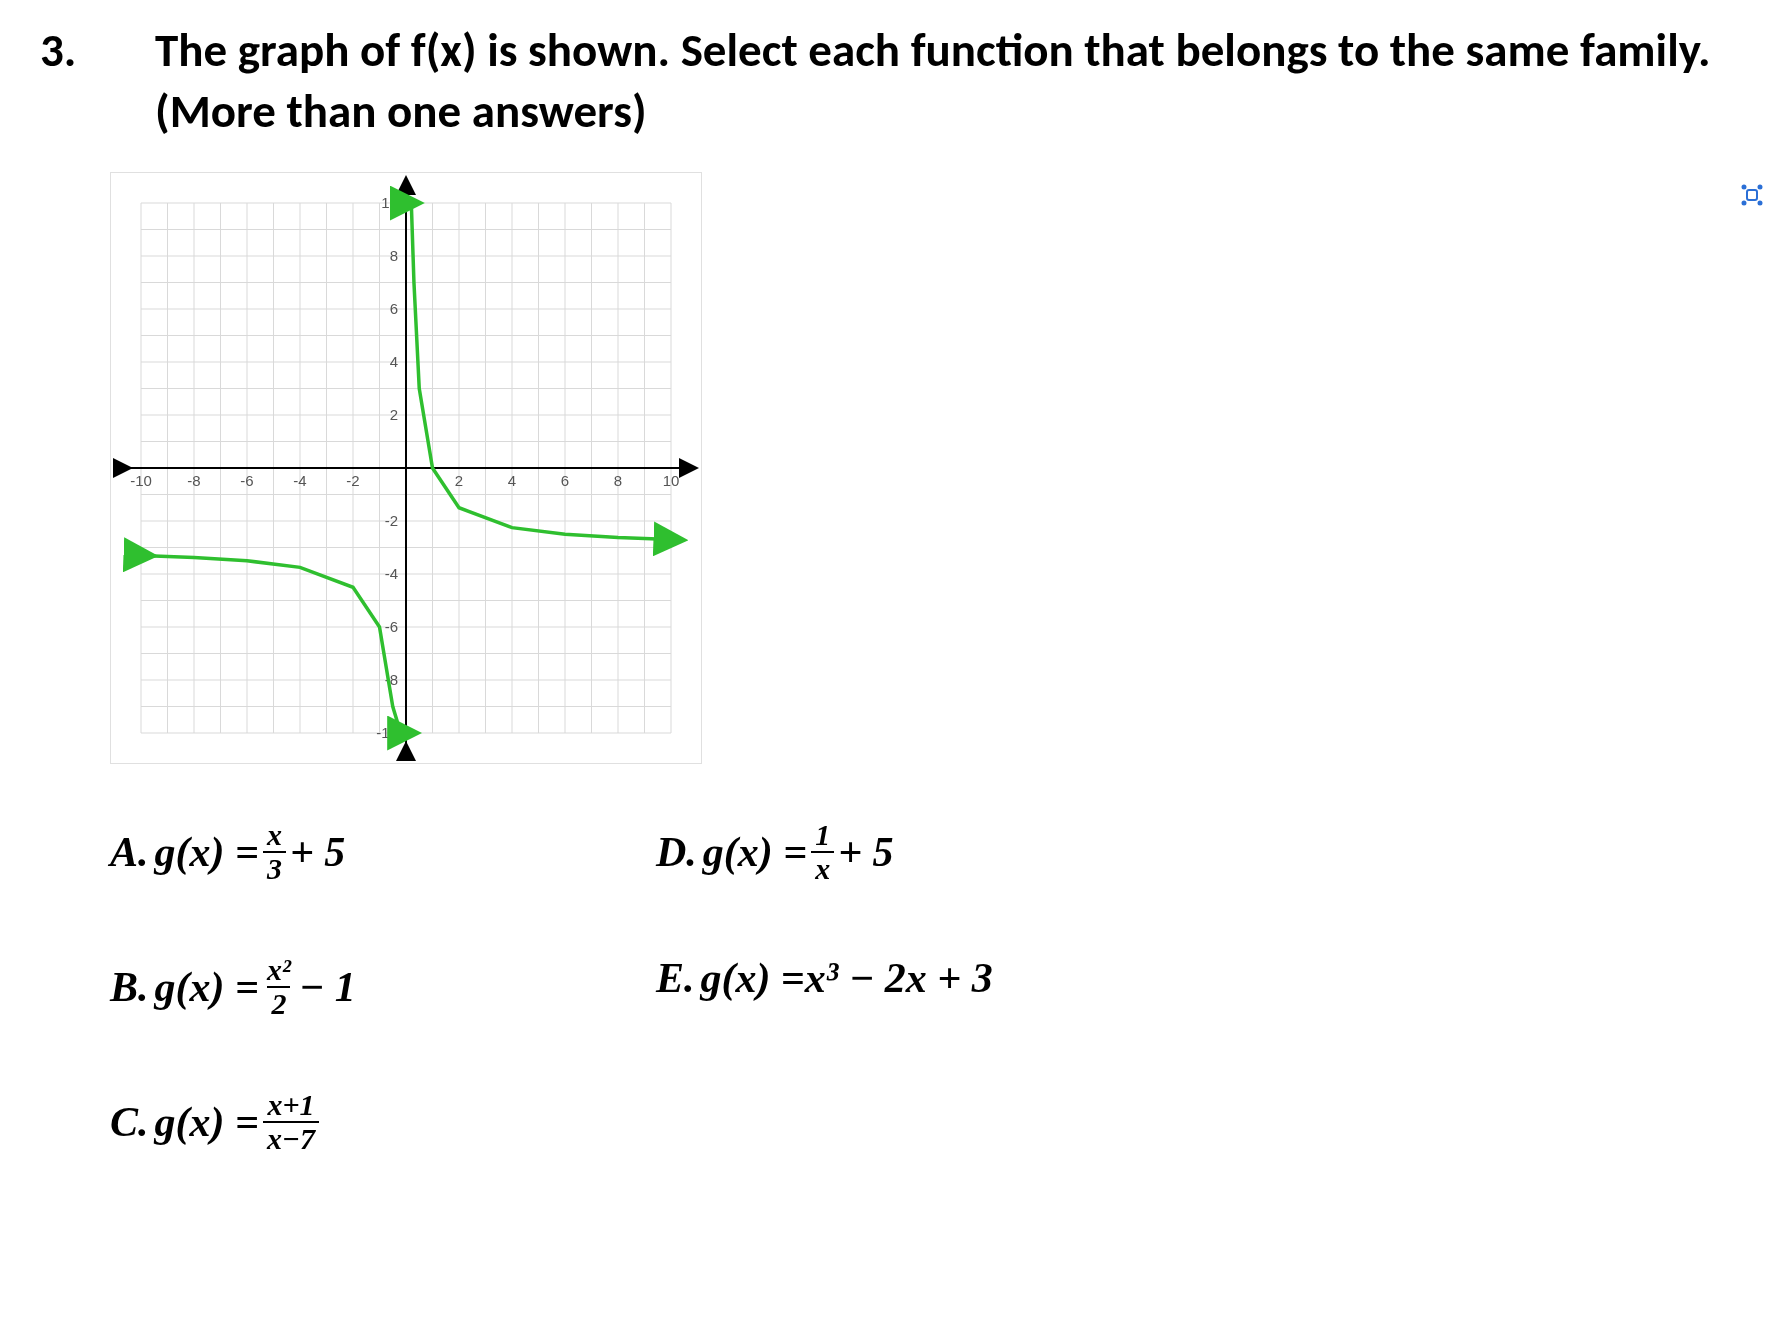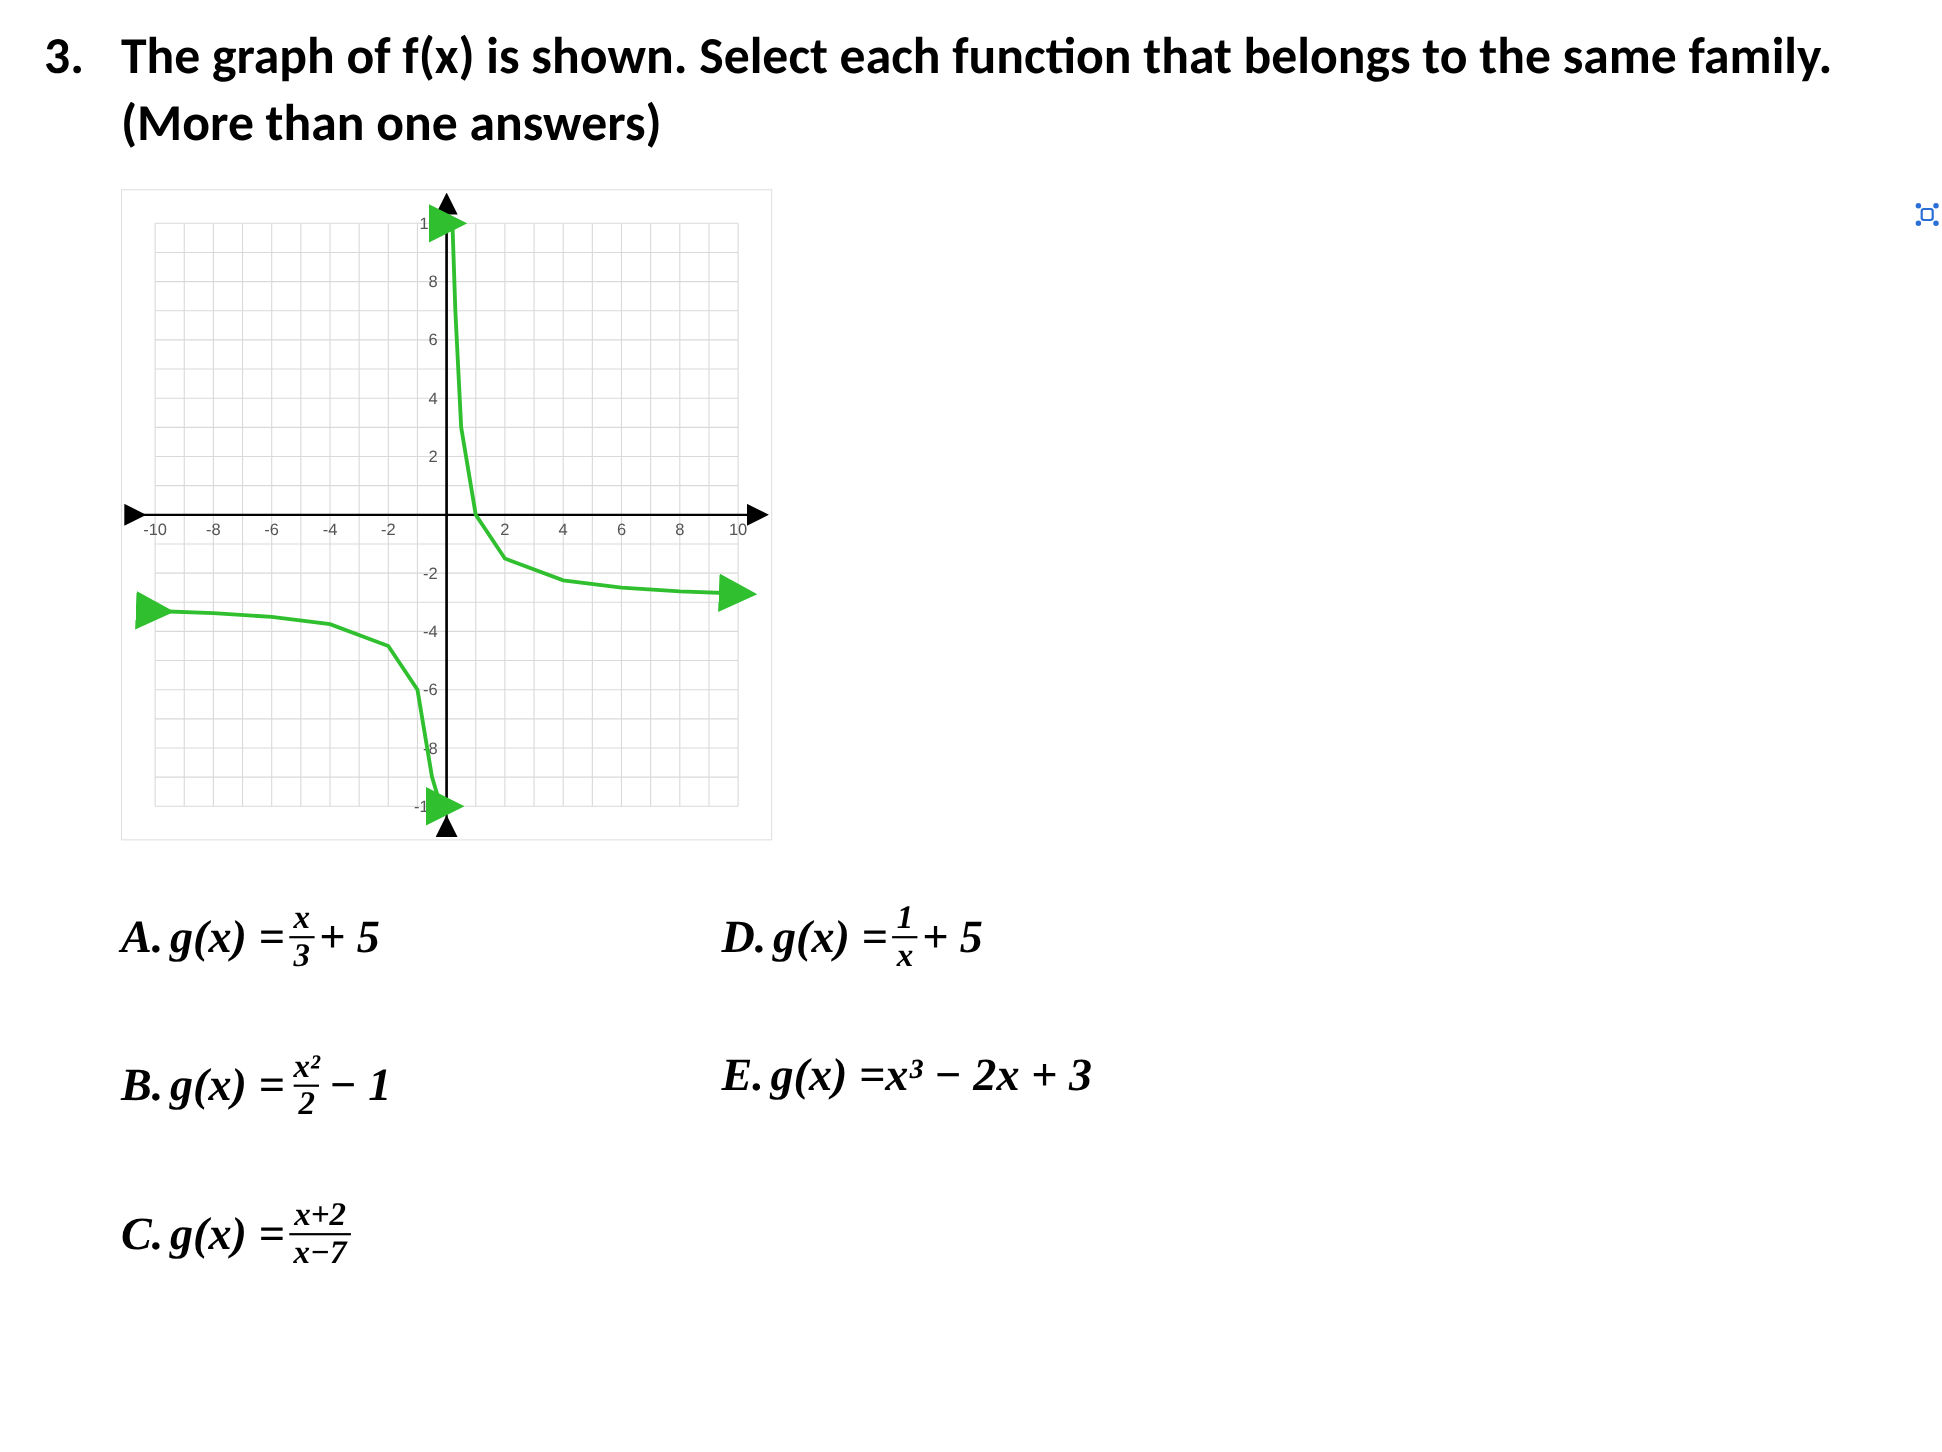--- a/index.html
+++ b/index.html
@@ -21,20 +21,21 @@
     font-size: 47px;
     line-height: 1.3;
     margin-bottom: 30px;
   }
   .question-number {
     width: 70px;
     flex: 0 0 70px;
   }
   .question-text {
     flex: 1;
+    margin-left: 45px;
   }
   .content-area {
     padding-left: 70px;
   }
   .graph-row {
     position: relative;
   }
   .graph-box {
     position: relative;
     width: 590px;
@@ -220,21 +221,21 @@
             <span class="num">x²</span>
             <span class="den">2</span>
           </span>
           <span> − 1</span>
         </div>
 
         <div class="opt">
           <span class="letter">C.</span>
           <span>g(x) = </span>
           <span class="frac">
-            <span class="num">x+2</span>
+            <span class="num">x+1</span>
             <span class="den">x−7</span>
           </span>
           <span></span>
         </div>
 
       </div>
 
       <div class="answers-col">
 
         <div class="opt">

